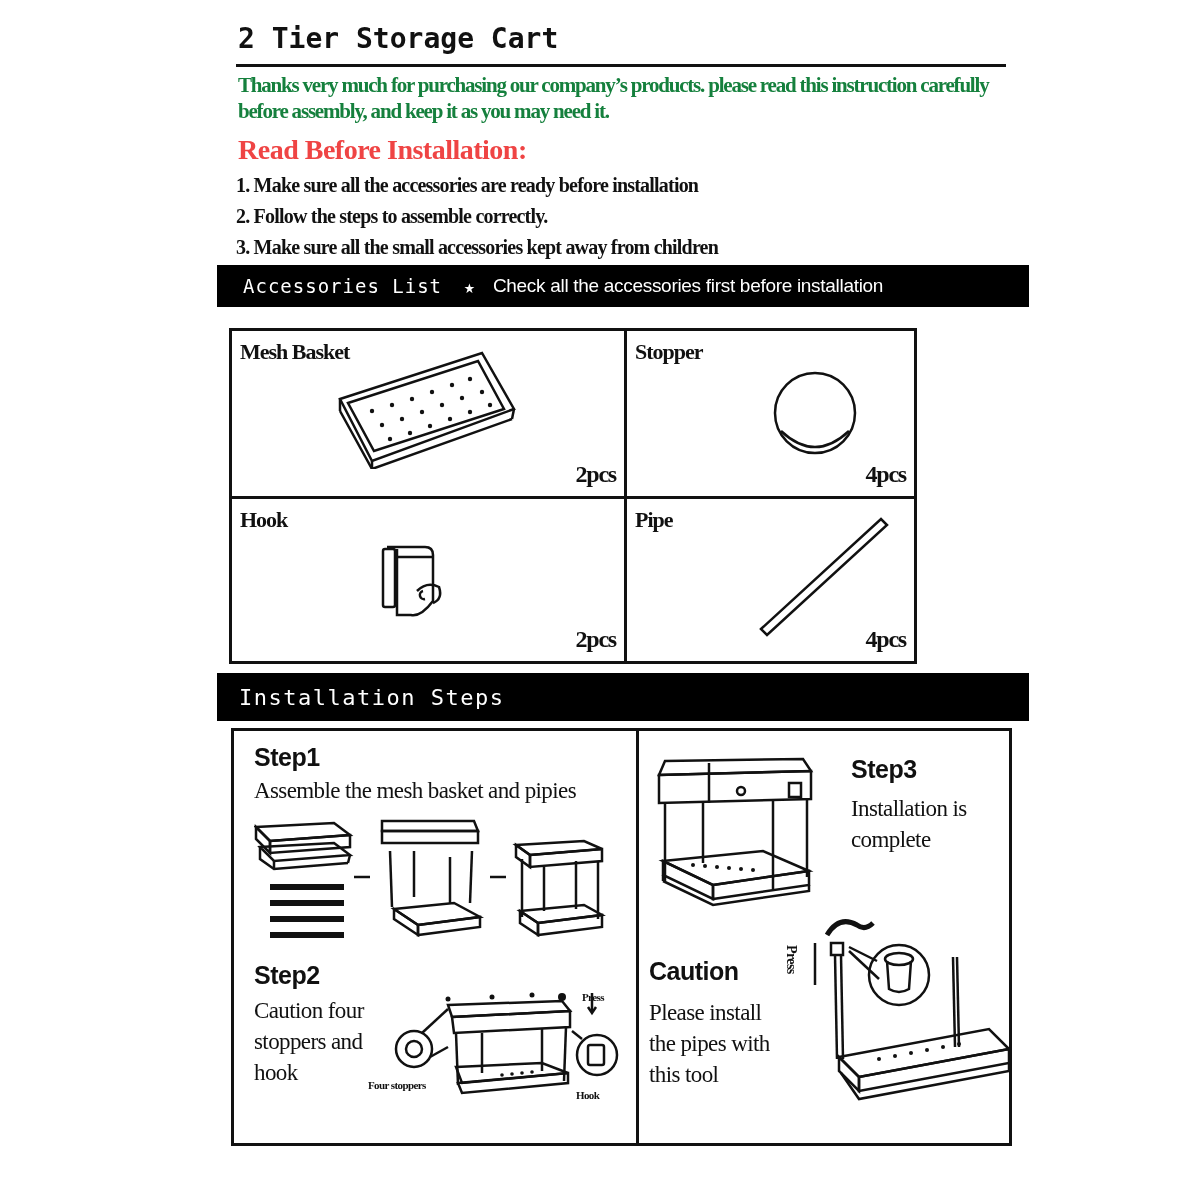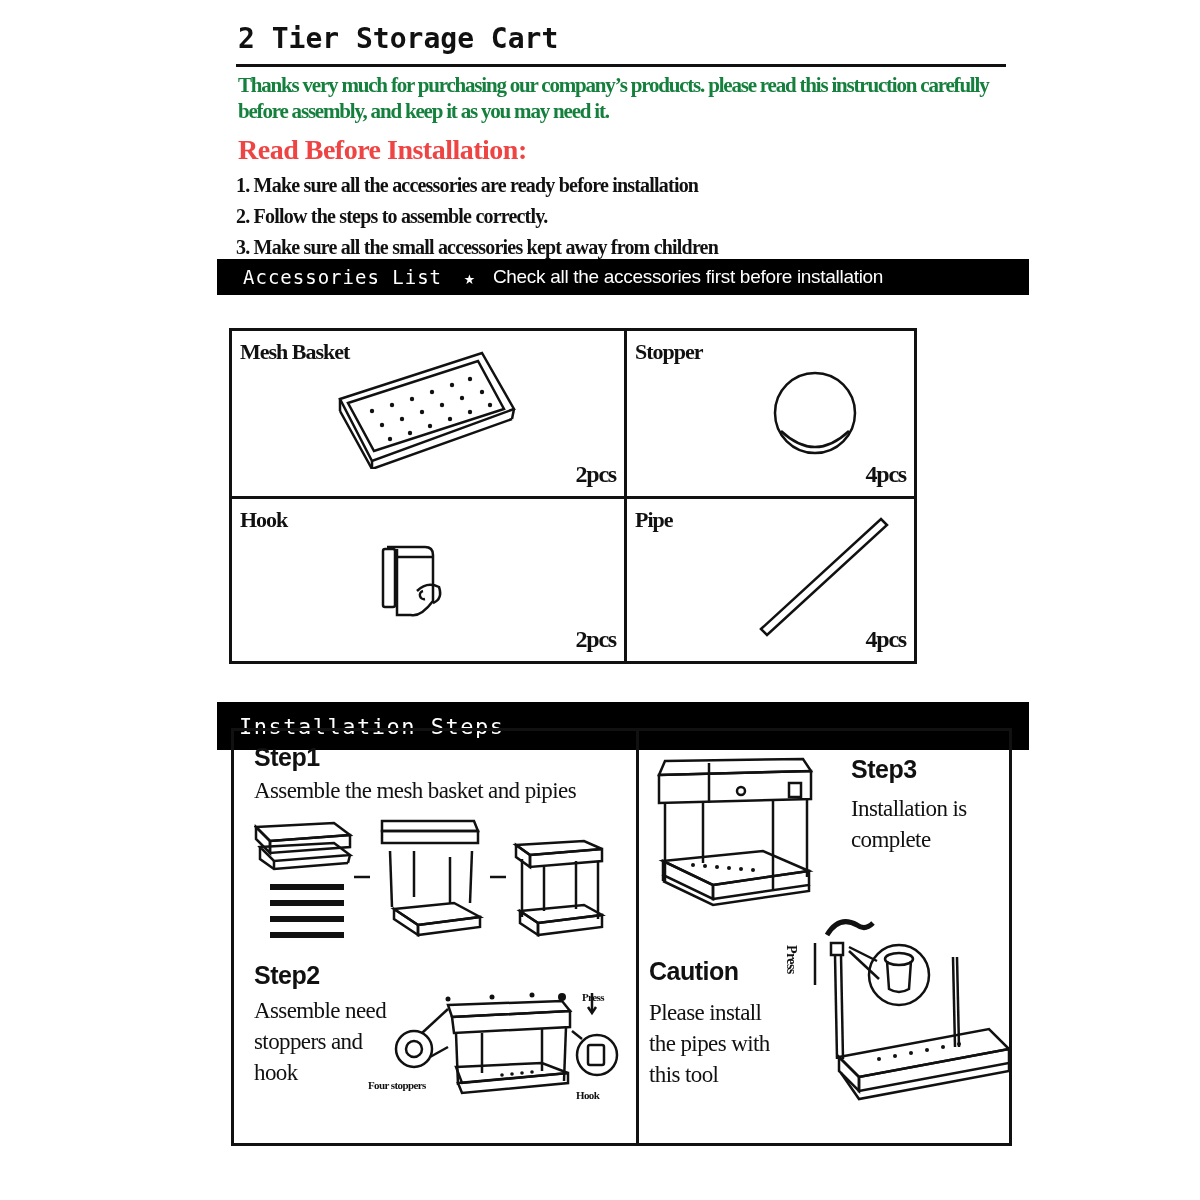--- a/index.html
+++ b/index.html
@@ -6,25 +6,25 @@
     html, body { width: 1200px; height: 1200px; background: #ffffff; overflow: hidden; }
     body { position: relative; font-family: "Liberation Serif", serif; color: #111; }
 
     .title { position: absolute; left: 238px; top: 22px; font-family: "DejaVu Sans Mono", monospace; font-weight: bold; font-size: 28px; letter-spacing: 0px; color: #111; }
     .title-rule { position: absolute; left: 236px; top: 64px; width: 770px; height: 3px; background: #111; }
     .intro { position: absolute; left: 238px; top: 72px; width: 780px; font-size: 21px; line-height: 26px; letter-spacing: -1.2px; font-weight: bold; color: #15803d; }
     .read-heading { position: absolute; left: 238px; top: 134px; font-size: 28px; font-weight: bold; letter-spacing: -0.5px; color: #ef4444; }
     .read-list { position: absolute; left: 236px; top: 170px; font-size: 20px; line-height: 31px; font-weight: bold; letter-spacing: -0.8px; color: #111; list-style: none; }
 
     .bar { position: absolute; left: 217px; width: 812px; background: #000; color: #fff; font-family: "DejaVu Sans Mono", monospace; display: flex; align-items: center; }
-    .bar.acc { top: 259px; height: 36px; font-size: 19px; padding-left: 26px; }
+    .bar.acc { top: 265px; height: 42px; font-size: 19px; padding-left: 26px; }
     .bar.acc .bar-label { letter-spacing: 1px; }
     .bar.acc .star { margin-left: 22px; font-size: 18px; }
     .bar.acc .note { margin-left: 18px; font-family: "Liberation Sans", sans-serif; font-size: 19px; letter-spacing: -0.3px; }
-    .bar.inst { top: 673px; height: 48px; font-size: 22px; padding-left: 22px; letter-spacing: 1.5px; margin-top: 29px; }
+    .bar.inst { top: 673px; height: 48px; font-size: 22px; padding-left: 22px; letter-spacing: 1.5px; }
 
     .acc-grid { position: absolute; left: 229px; top: 328px; width: 688px; height: 336px; border: 3px solid #111; display: grid; grid-template-columns: 392px 1fr; grid-template-rows: 168px 1fr; }
     .cell { position: relative; }
     .cell.r { border-left: 3px solid #111; }
     .cell.b { border-bottom: 3px solid #111; }
     .cell-name { position: absolute; left: 8px; top: 8px; font-size: 22px; font-weight: bold; letter-spacing: -1px; }
     .cell-qty { position: absolute; right: 8px; bottom: 8px; font-size: 24px; font-weight: bold; letter-spacing: -1.2px; }
     .cell svg { position: absolute; }
 
     .steps-grid { position: absolute; left: 231px; top: 728px; width: 781px; height: 418px; border: 3px solid #111; display: grid; grid-template-columns: 390px 1fr; padding-left: 12px; }
@@ -173,21 +173,21 @@
           <line x1="322" y1="44" x2="322" y2="92"></line>
           <line x1="344" y1="44" x2="344" y2="102"></line>
           <polygon points="266,94 330,88 348,98 284,106"></polygon>
           <polygon points="266,94 266,106 284,118 284,106"></polygon>
           <polygon points="284,106 348,98 348,110 284,118"></polygon>
         </g>
       </svg>
 
       <div class="step-title" style="left:8px;top:230px">Step2</div>
       <div class="step-text" style="left:8px;top:264px">
-        <div>Assemble need</div>
+        <div>Caution four</div>
         <div>stoppers and</div>
         <div>hook</div>
       </div>
       <svg style="left:146px;top:256px" width="230" height="110" viewBox="0 0 230 110">
         <g fill="none" stroke="#111" stroke-width="2.5">
 
           <circle cx="22" cy="62" r="18"></circle>
           <circle cx="22" cy="62" r="8"></circle>
           <line x1="30" y1="46" x2="56" y2="22"></line>
           <line x1="38" y1="70" x2="56" y2="60"></line>

